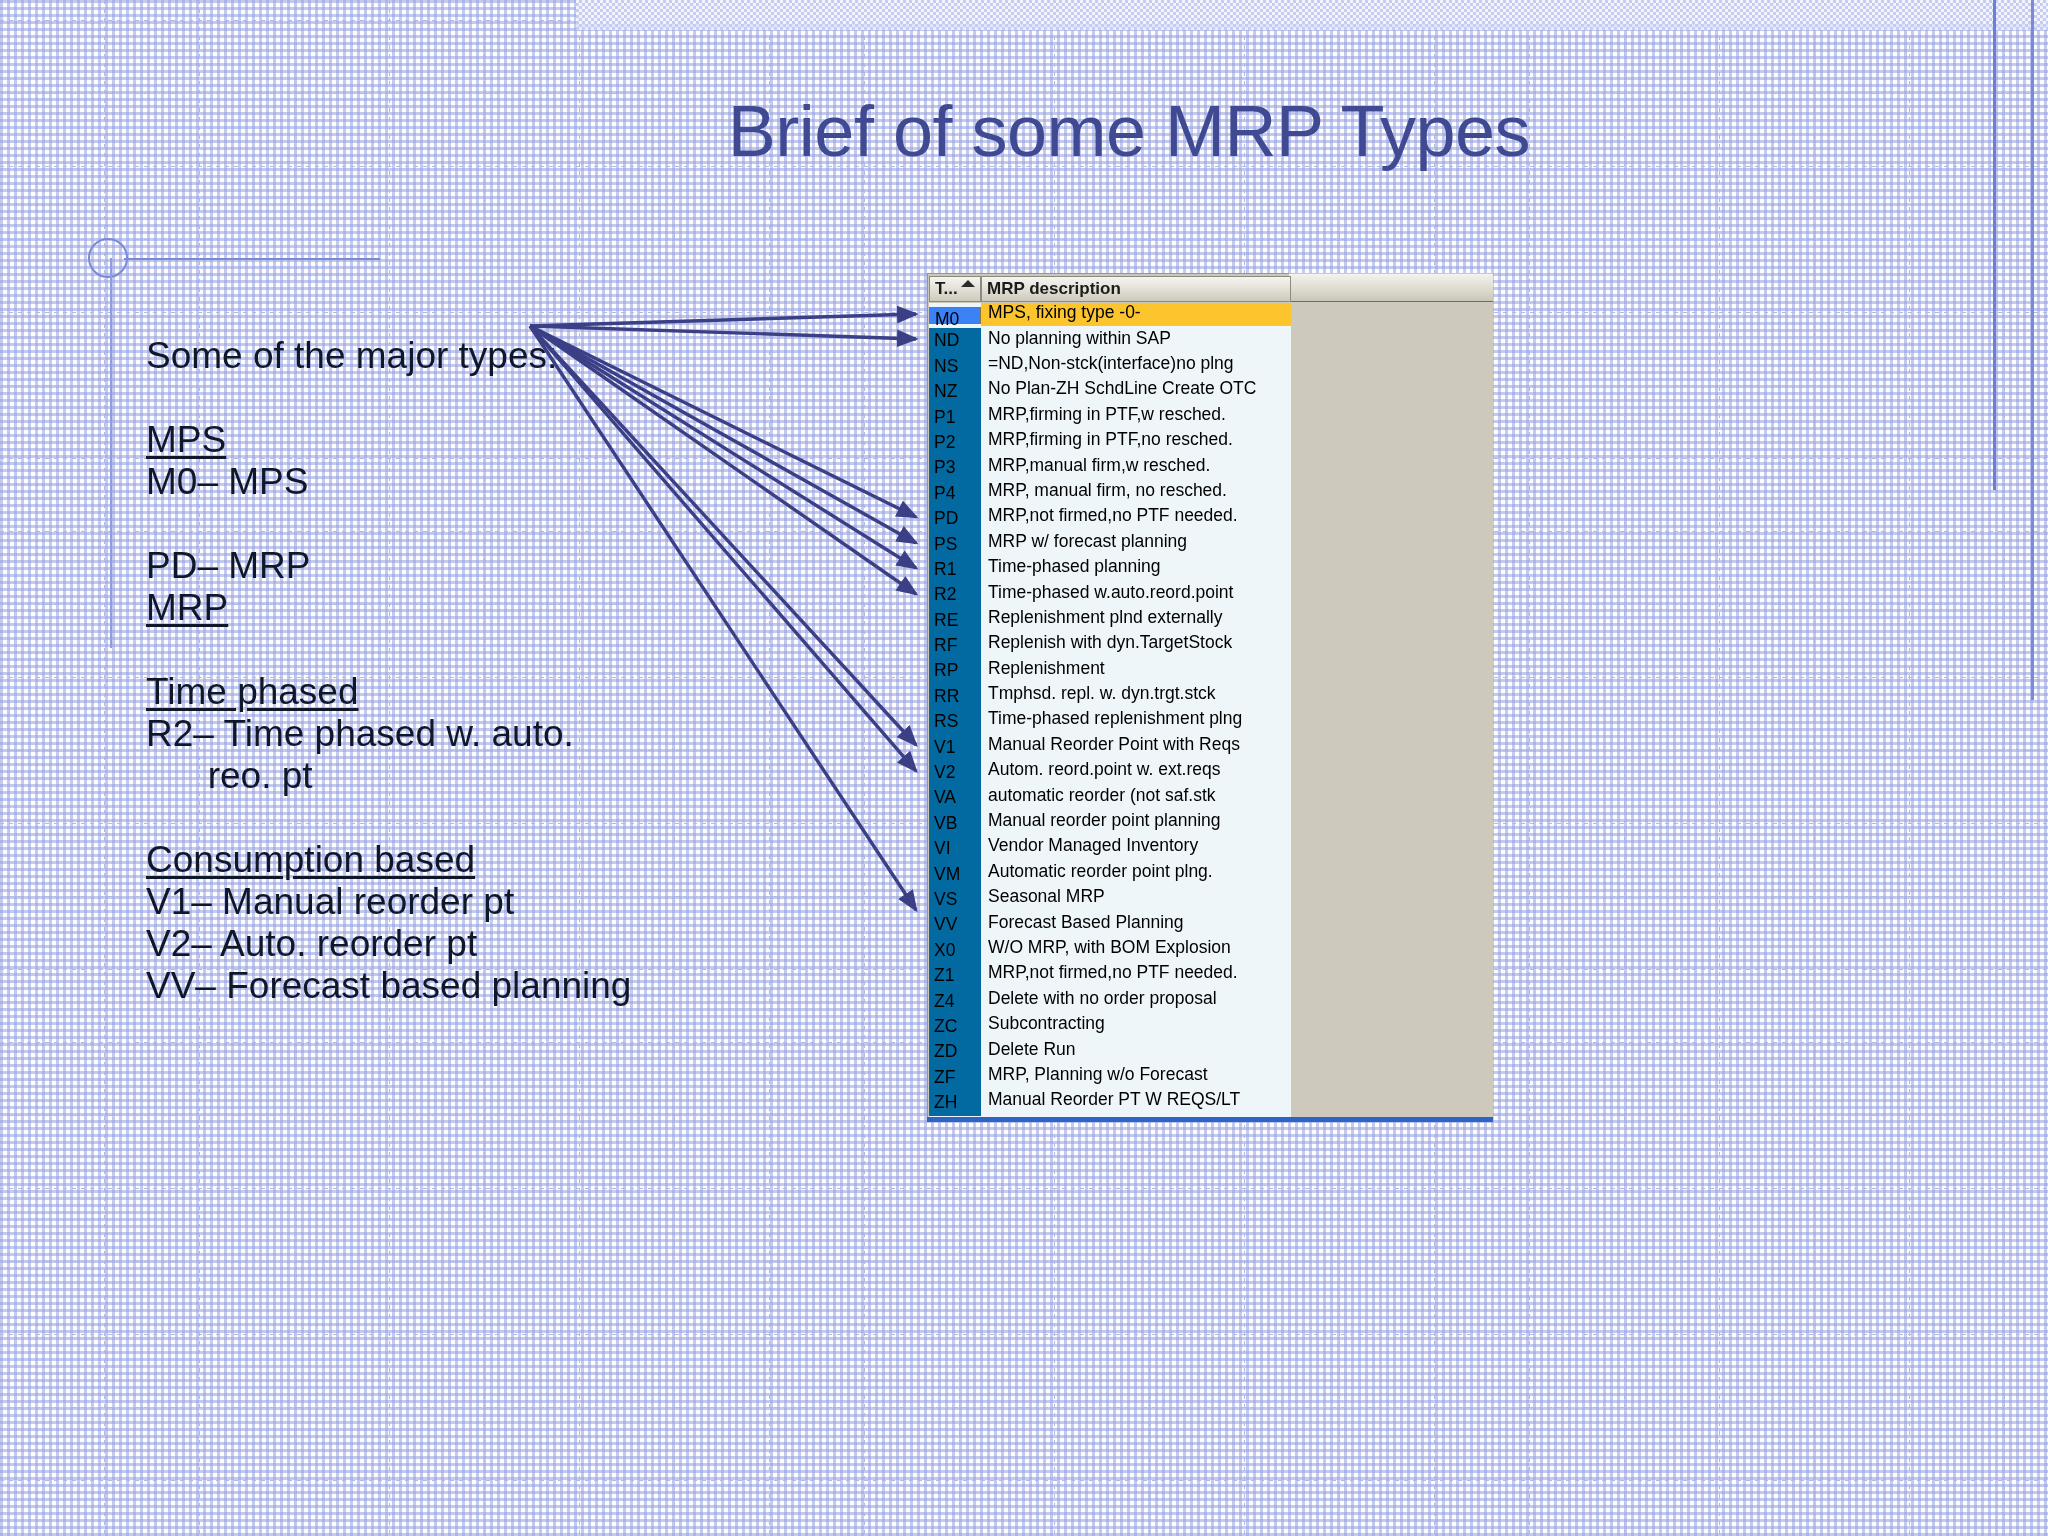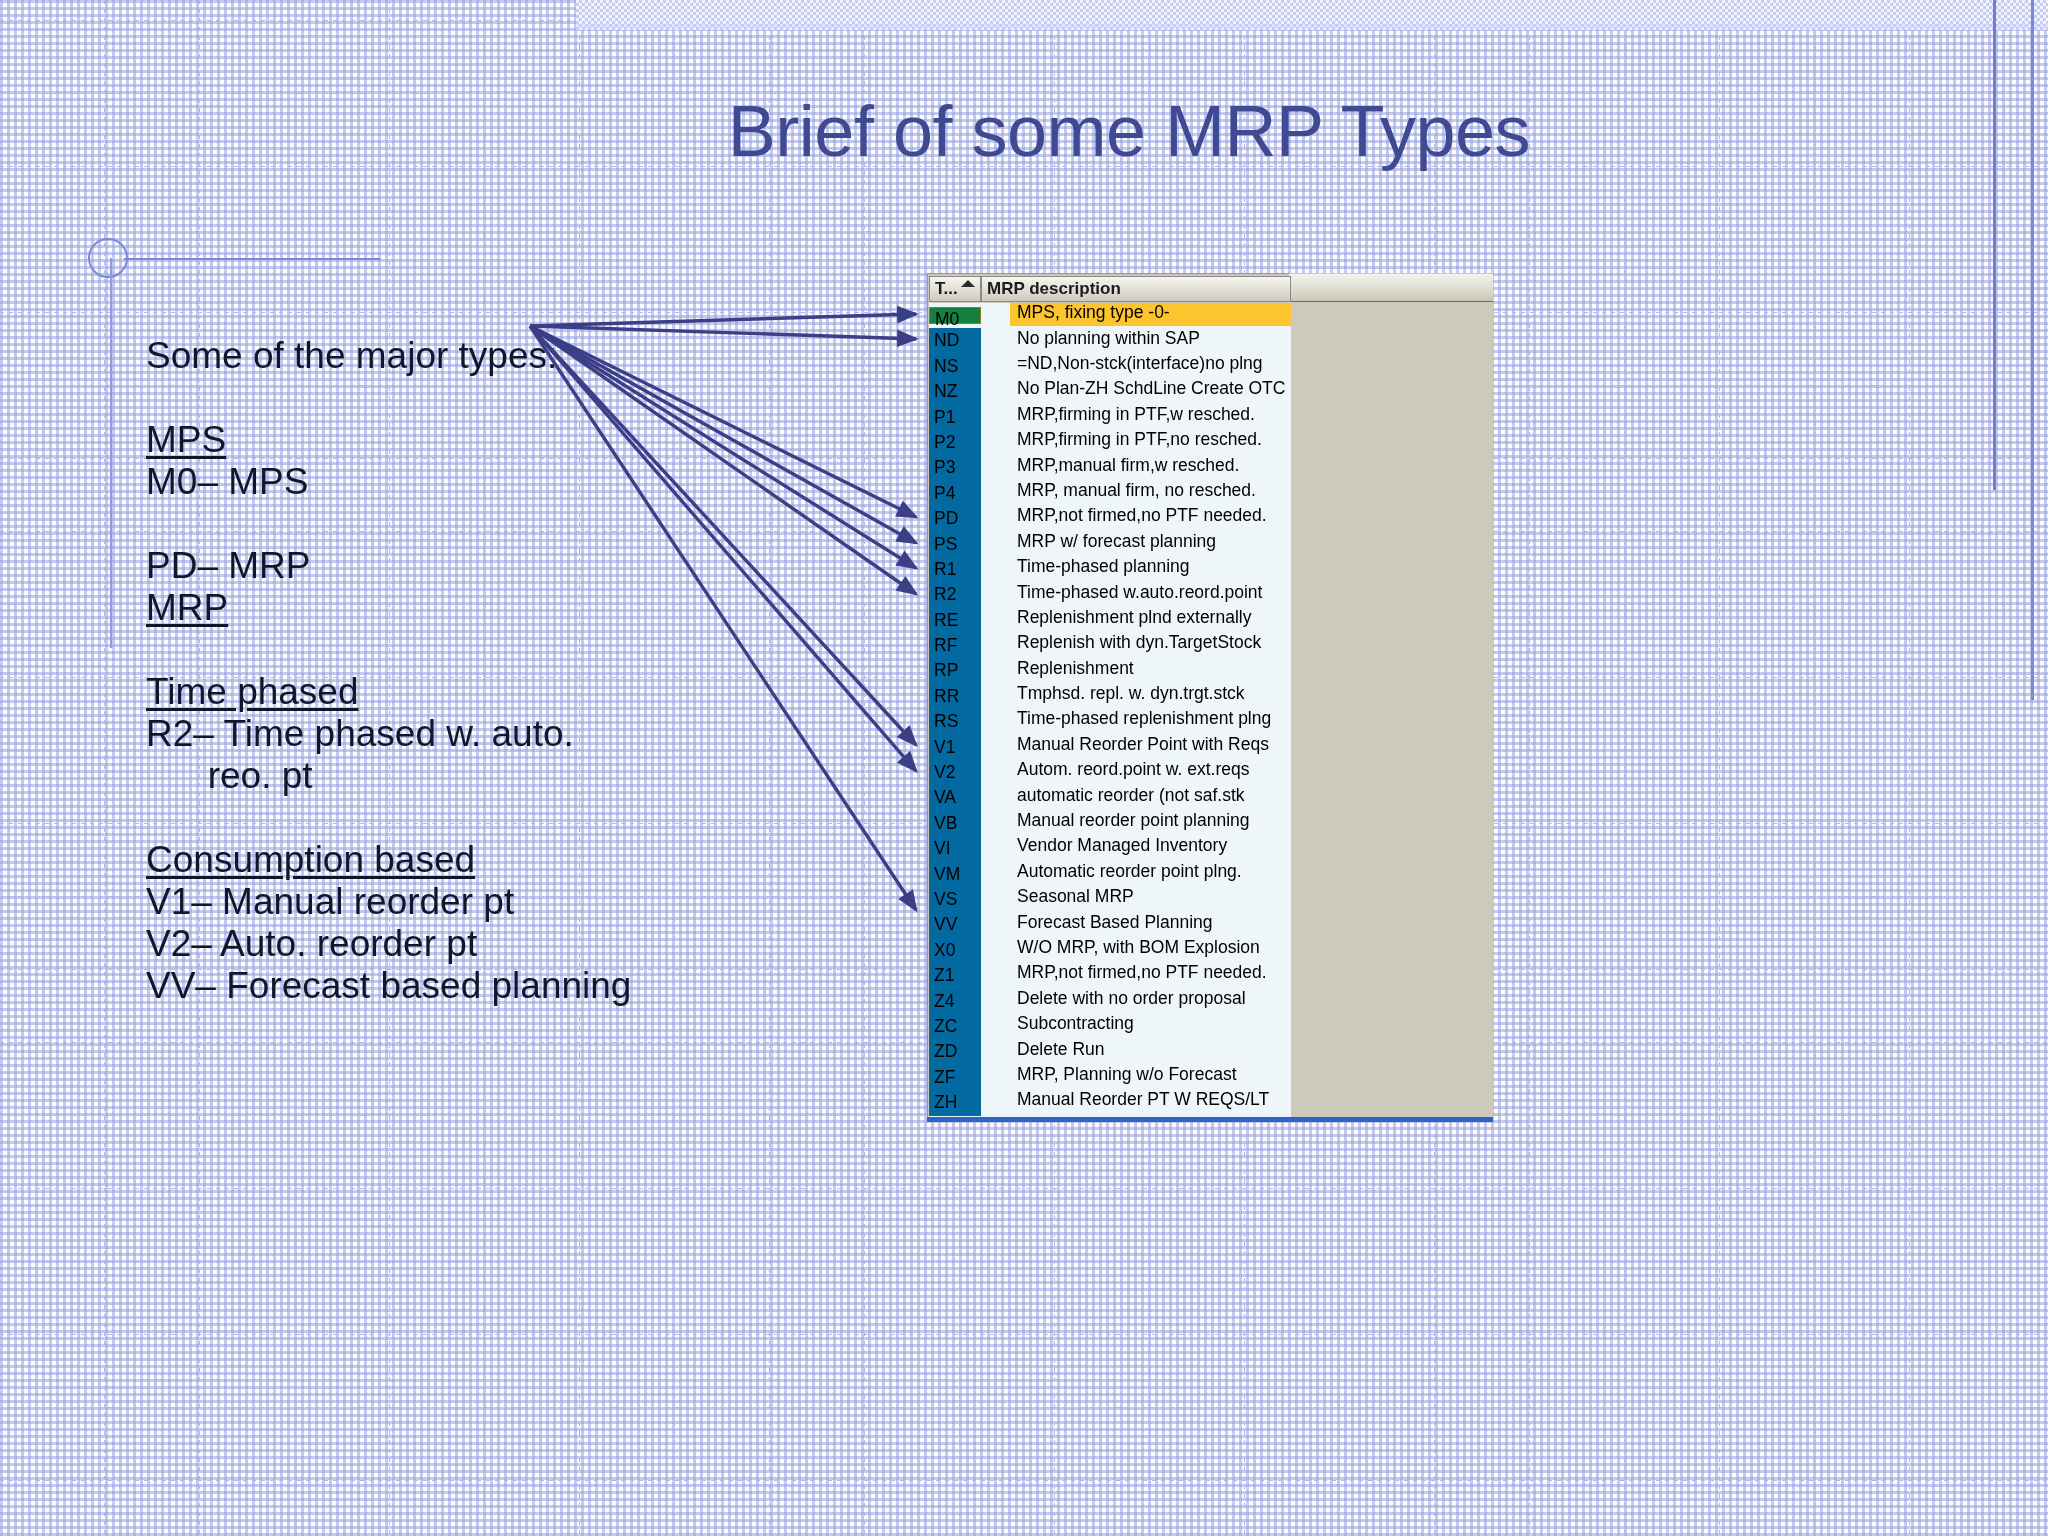--- a/index.html
+++ b/index.html
@@ -150,23 +150,23 @@
   .tcode {
     width:52px; flex:0 0 52px;
     background:#0369a1;
     height:25.4px; line-height:25.4px;
     padding-left:5px;
   }
   .tdesc {
     flex:1; background:#eef6fa;
     height:31px; line-height:25.4px;
     padding-left:7px;
-    white-space:nowrap; overflow:hidden;margin-left:29px;
-  }
-  .trow.sel .tcode { background:#15803d; border:1px solid #8a7a33; height:17px; line-height:23px;}
+    white-space:nowrap; overflow:hidden;
+  }
+  .trow.sel .tcode { background:#3b82f6; border:1px solid #8a7a33; height:17px; line-height:23px;}
   .trow.sel .tdesc { background:#fcc52e; }
 
   
   #arrows { position:absolute; left:0; top:0; width:2048px; height:1536px; pointer-events:none; }
 </style>
 </head>
 <body>
 
 <div id="grid-bg"></div>
 <div id="grid-host">

